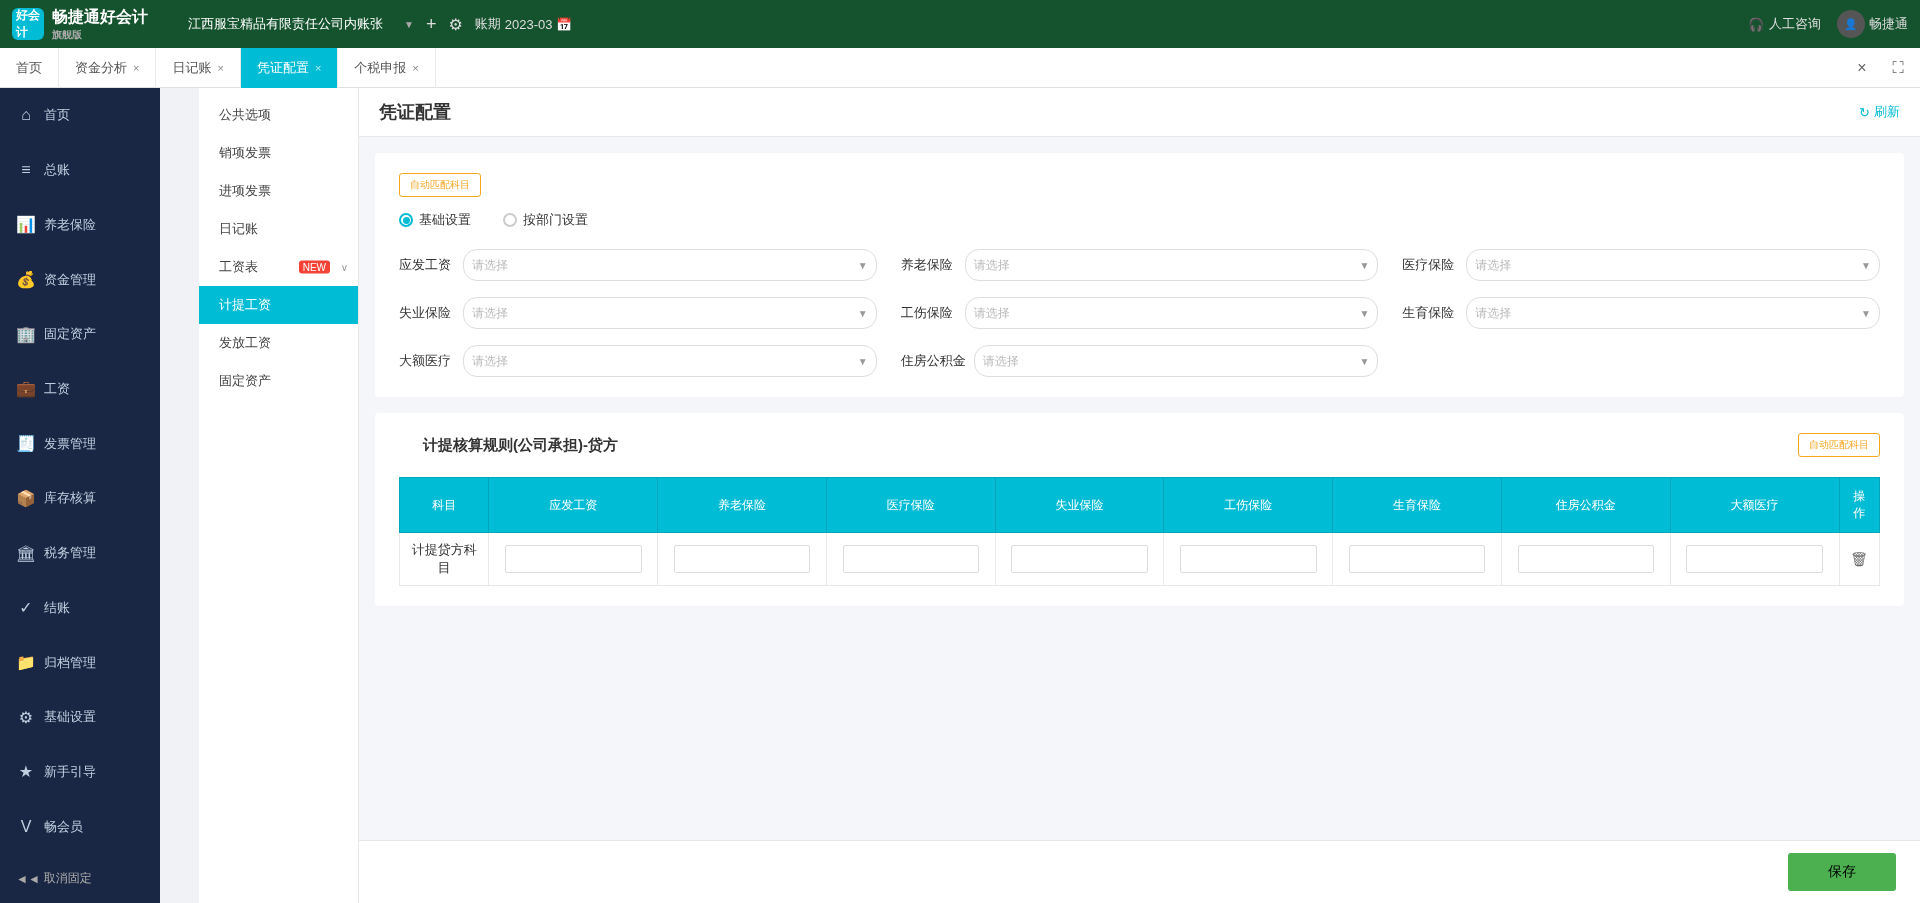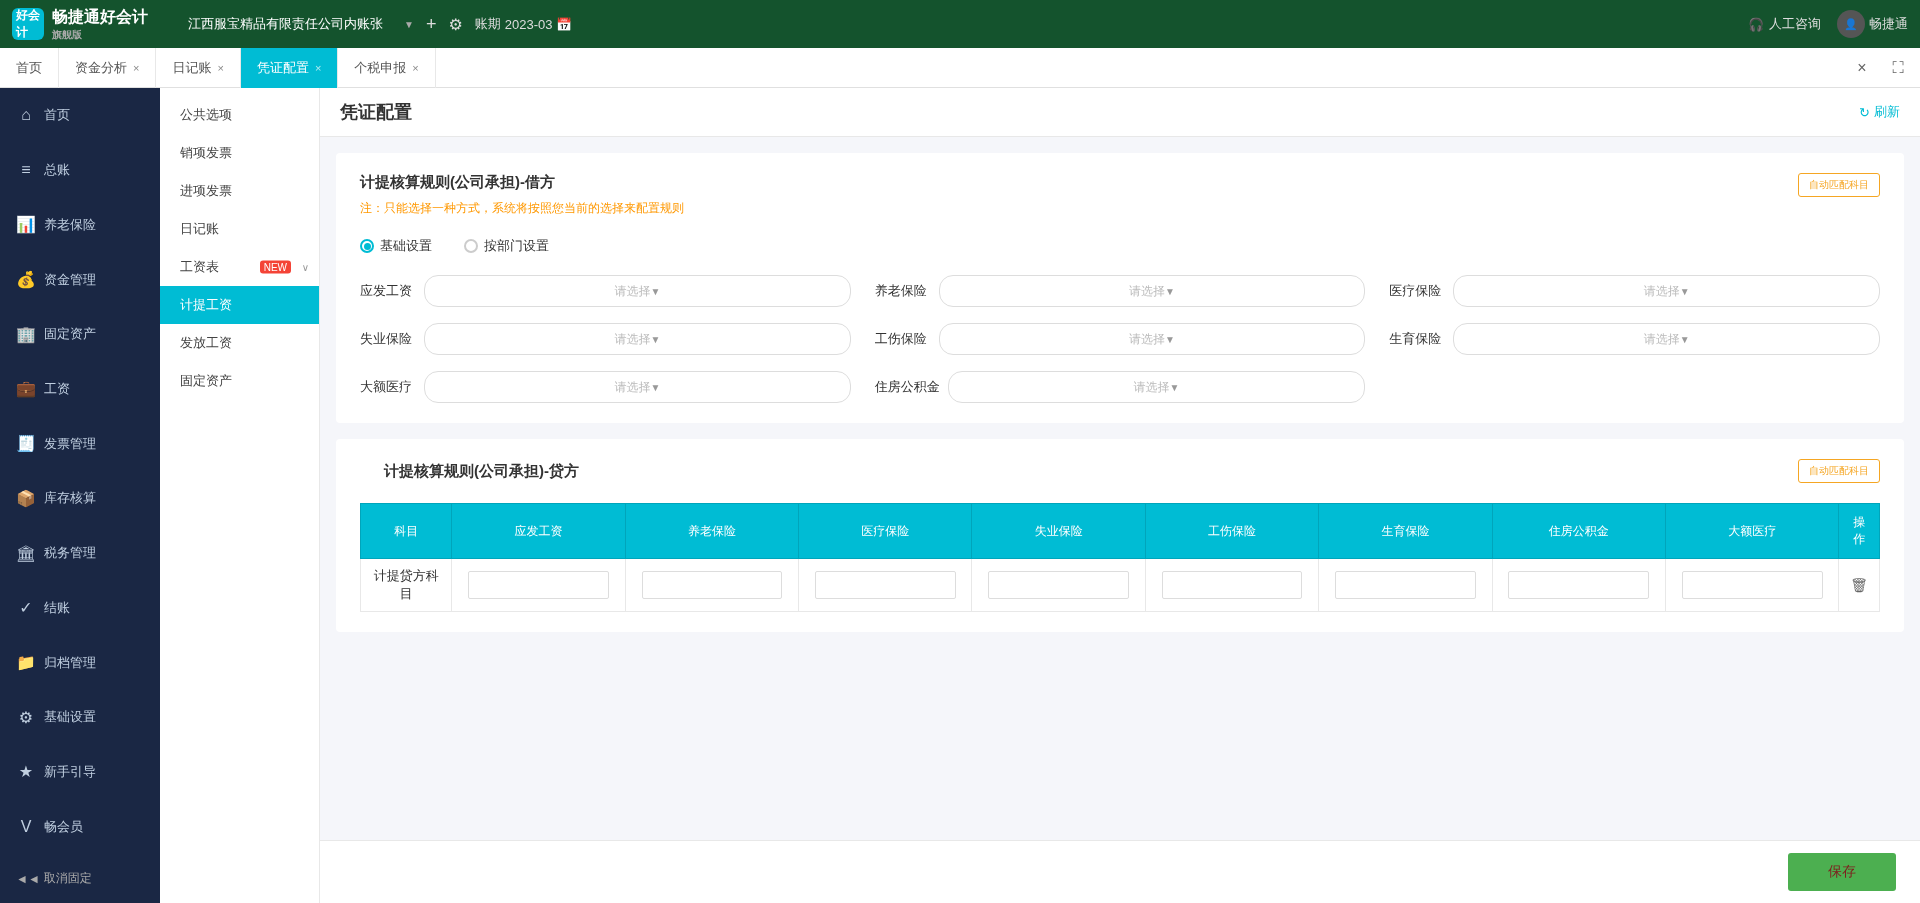--- a/index.html
+++ b/index.html
@@ -31,21 +31,21 @@
     .main-layout { display: flex; flex: 1; overflow: hidden; }
 
     
     .sidebar { width: 160px; background: #1a2744; display: flex; flex-direction: column; overflow-y: auto; flex-shrink: 0; }
     .sidebar-item { height: 56px; display: flex; align-items: center; gap: 8px; padding: 0 16px; color: #c0cfe0; cursor: pointer; font-size: 13px; }
     .sidebar-item .si-icon { width: 20px; height: 20px; display: flex; align-items: center; justify-content: center; font-size: 16px; }
     .sidebar-bottom { margin-top: auto; padding: 8px 0; }
     .sidebar-cancel { display: flex; align-items: center; gap: 4px; padding: 8px 16px; color: #aaa; cursor: pointer; font-size: 12px; }
 
     
-    .sub-nav { width: 160px; background: #fff; border-right: 1px solid #e8e8e8; display: flex; flex-direction: column; flex-shrink: 0; overflow-y: auto; padding-top: 8px; }
+    .sub-nav { width: 160px; background: #fff; border-right: 1px solid #e8e8e8; display: flex; flex-direction: column; flex-shrink: 0; overflow-y: auto; padding-top: 8px; margin-left: 39px; }
     .sub-nav-item { padding: 10px 20px; cursor: pointer; font-size: 13px; color: #444; position: relative; }
     .sub-nav-item.active { background: #00bcd4; color: #fff; }
     .sub-nav-item .new-badge { background: #f44336; color: #fff; font-size: 10px; padding: 1px 4px; border-radius: 3px; position: absolute; right: 28px; top: 50%; transform: translateY(-50%); }
     .sub-nav-expand { position: absolute; right: 10px; top: 50%; transform: translateY(-50%); font-size: 10px; color: #999; }
 
     
     .content-area { flex: 1; display: flex; flex-direction: column; overflow: hidden; background: #f5f6fa; }
     .content-header { background: #fff; padding: 12px 20px; border-bottom: 1px solid #e8e8e8; display: flex; align-items: center; justify-content: space-between; flex-shrink: 0; }
     .page-title { font-size: 18px; font-weight: bold; color: #333; }
     .refresh-btn { display: flex; align-items: center; gap: 4px; color: #00bcd4; cursor: pointer; font-size: 13px; }
@@ -64,37 +64,37 @@
     .radio-group { display: flex; gap: 32px; margin-bottom: 20px; }
     .radio-label { display: flex; align-items: center; gap: 6px; cursor: pointer; font-size: 13px; }
     .radio-circle { width: 14px; height: 14px; border-radius: 50%; border: 2px solid #ccc; display: flex; align-items: center; justify-content: center; }
     .radio-circle.selected { border-color: #00bcd4; }
     .radio-circle.selected::after { content: ''; width: 7px; height: 7px; border-radius: 50%; background: #00bcd4; display: block; }
 
     
     .form-grid { display: grid; grid-template-columns: repeat(3, 1fr); gap: 16px 24px; }
     .form-item { display: flex; align-items: center; gap: 8px; }
     .form-label { font-size: 13px; color: #333; white-space: nowrap; min-width: 56px; }
-    .form-select { flex: 1; height: 32px; border: 1px solid #ddd; border-radius: 14px; background: #fff; display: flex; align-items: center; padding: 0 8px; justify-content: center; cursor: pointer; color: #bbb; font-size: 12px; }
+    .form-select { flex: 1; height: 32px; border: 1px solid #ddd; border-radius: 14px; background: #fff; display: flex; align-items: center; padding: 0 8px; justify-content: space-between; cursor: pointer; color: #bbb; font-size: 12px; }
     .form-select .arrow { color: #999; font-size: 10px; }
 
     
     .auto-match-btn { background: #fff; border: 1px solid #f5a623; color: #f5a623; padding: 4px 10px; border-radius: 3px; font-size: 10px; cursor: pointer; white-space: nowrap; float: right; margin-bottom: 8px; }
 
     
     .data-table { width: 100%; border-collapse: collapse; }
     .data-table th { background: #00bcd4; color: #fff; padding: 10px 8px; text-align: center; font-size: 12px; font-weight: normal; border: 1px solid #00a5bb; }
     .data-table td { padding: 8px; border: 1px solid #e8e8e8; text-align: center; font-size: 13px; }
     .data-table tr:nth-child(even) td { background: #fafafa; }
     .table-input { width: 90%; height: 28px; border: 1px solid #ddd; border-radius: 2px; padding: 0 4px; font-size: 12px; text-align: center; }
     .delete-btn { cursor: pointer; color: #666; font-size: 14px; }
 
     
     .save-bar { background: #fff; padding: 12px 24px; border-top: 1px solid #e8e8e8; display: flex; justify-content: flex-end; flex-shrink: 0; }
-    .save-button { background: #4caf50; color: #7f1d1d; border: none; padding: 10px 40px; font-size: 14px; border-radius: 3px; cursor: pointer; }
+    .save-button { background: #4caf50; color: #000000; border: none; padding: 10px 40px; font-size: 14px; border-radius: 3px; cursor: pointer; }
 
     
     .content-scroll::-webkit-scrollbar { width: 6px; }
     .content-scroll::-webkit-scrollbar-thumb { background: #ccc; border-radius: 3px; }
   </style>
 </head>
 <body>
 
 <div class="top-bar">
   <div class="logo-area">
@@ -258,24 +258,20 @@
       <div class="refresh-btn">
         <span>↻</span>
         <span>刷新</span>
       </div>
     </div>
 
     <div class="content-scroll">
 
       <div class="card">
         <div style="display:flex;justify-content:space-between;align-items:flex-start;margin-bottom:6px;">
-          <div>
-            <div class="section-title">计提核算规则(公司承担)-借方</div>
-            <div class="section-note">注：只能选择一种方式，系统将按照您当前的选择来配置规则</div>
-          </div>
           <button class="auto-match-btn">自动匹配科目</button>
         </div>
 
         <div class="radio-group">
           <label class="radio-label">
             <div class="radio-circle selected"></div>
             <span>基础设置</span>
           </label>
           <label class="radio-label">
             <div class="radio-circle"></div>

